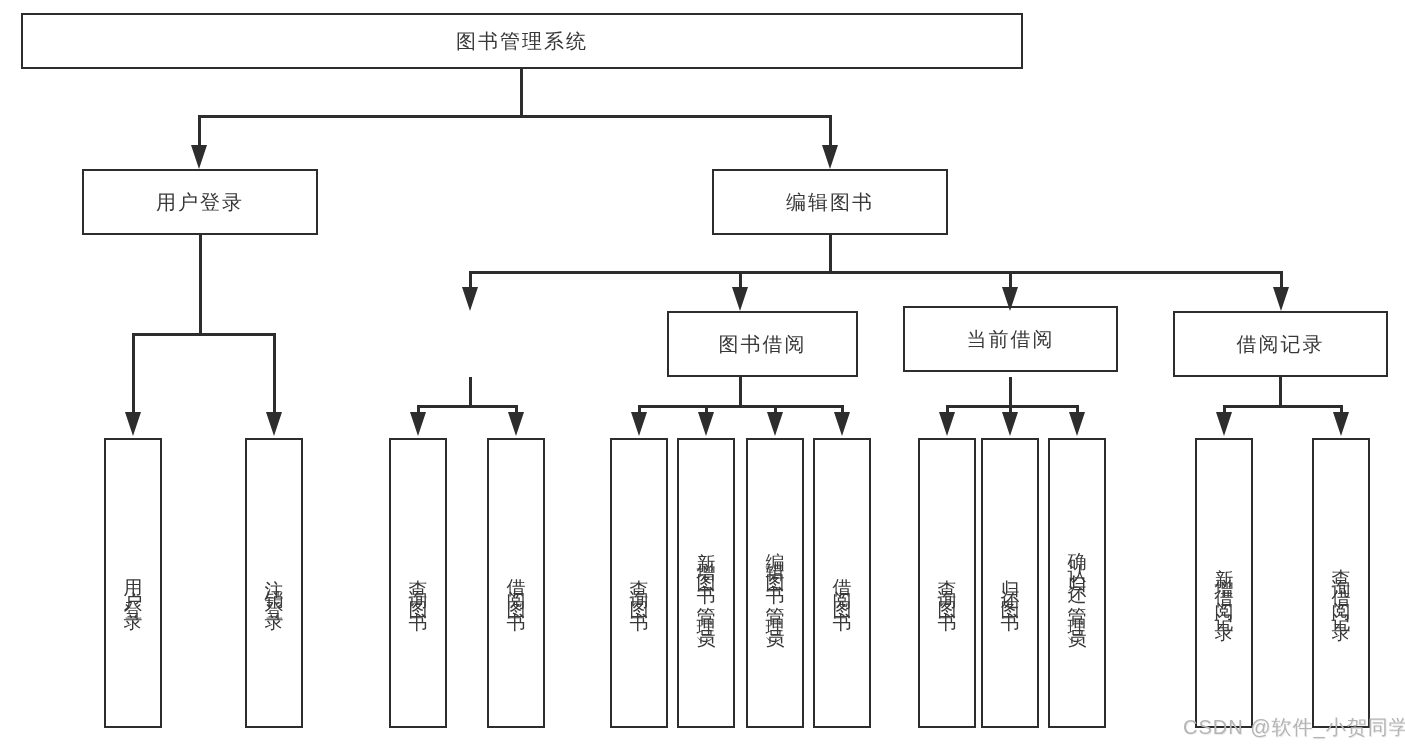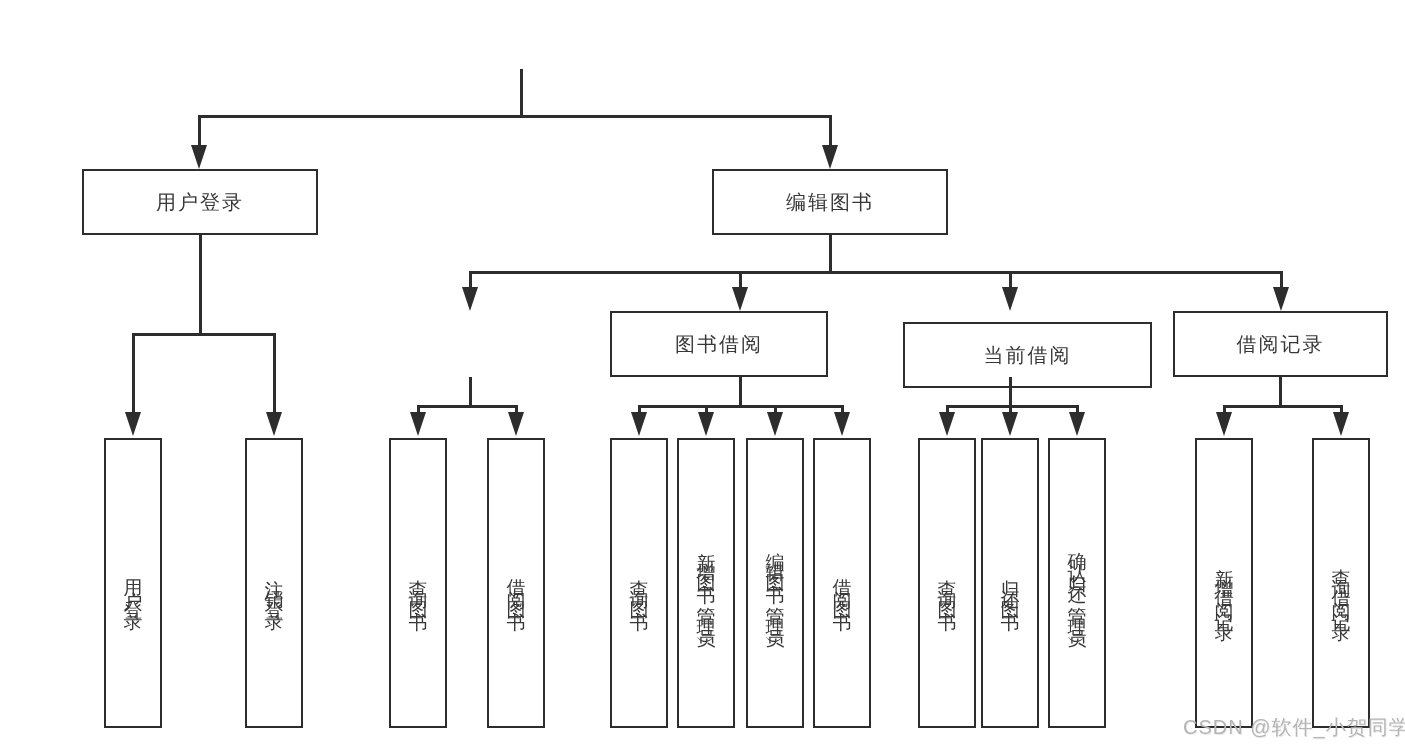--- a/index.html
+++ b/index.html
@@ -48,26 +48,27 @@
     letter-spacing: 1px;
     white-space: nowrap;
     text-shadow: 1px 1px 0 rgba(0,0,0,0.08);
   }
 </style>
 </head>
 <body>
 
 <div class="canvas">
 
+  <div class="node" style="left:21px;top:13px;width:1002px;height:56px">图书管理系统</div>
 
   <div class="node" style="left:82px;top:169px;width:236px;height:66px">用户登录</div>
   <div class="node" style="left:712px;top:169px;width:236px;height:66px">编辑图书</div>
 
-  <div class="node" style="left:610px;top:311px;width:218px;height:66px">图书借阅</div>
-  <div class="node" style="left:903px;top:322px;width:249px;height:66px">当前借阅</div>
+  <div class="node" style="left:667px;top:311px;width:191px;height:66px">图书借阅</div>
+  <div class="node" style="left:903px;top:306px;width:215px;height:66px">当前借阅</div>
   <div class="node" style="left:1173px;top:311px;width:215px;height:66px">借阅记录</div>
 
   <div class="node leaf" style="left:104px;top:438px;width:58px;height:290px">用户登录</div>
   <div class="node leaf" style="left:245px;top:438px;width:58px;height:290px">注销登录</div>
   <div class="node leaf" style="left:389px;top:438px;width:58px;height:290px">查询图书</div>
   <div class="node leaf" style="left:487px;top:438px;width:58px;height:290px">借阅图书</div>
   <div class="node leaf" style="left:610px;top:438px;width:58px;height:290px">查询图书</div>
   <div class="node leaf" style="left:677px;top:438px;width:58px;height:290px">新增图书（管理员）</div>
   <div class="node leaf" style="left:746px;top:438px;width:58px;height:290px">编辑图书（管理员）</div>
   <div class="node leaf" style="left:813px;top:438px;width:58px;height:290px">借阅图书</div>

